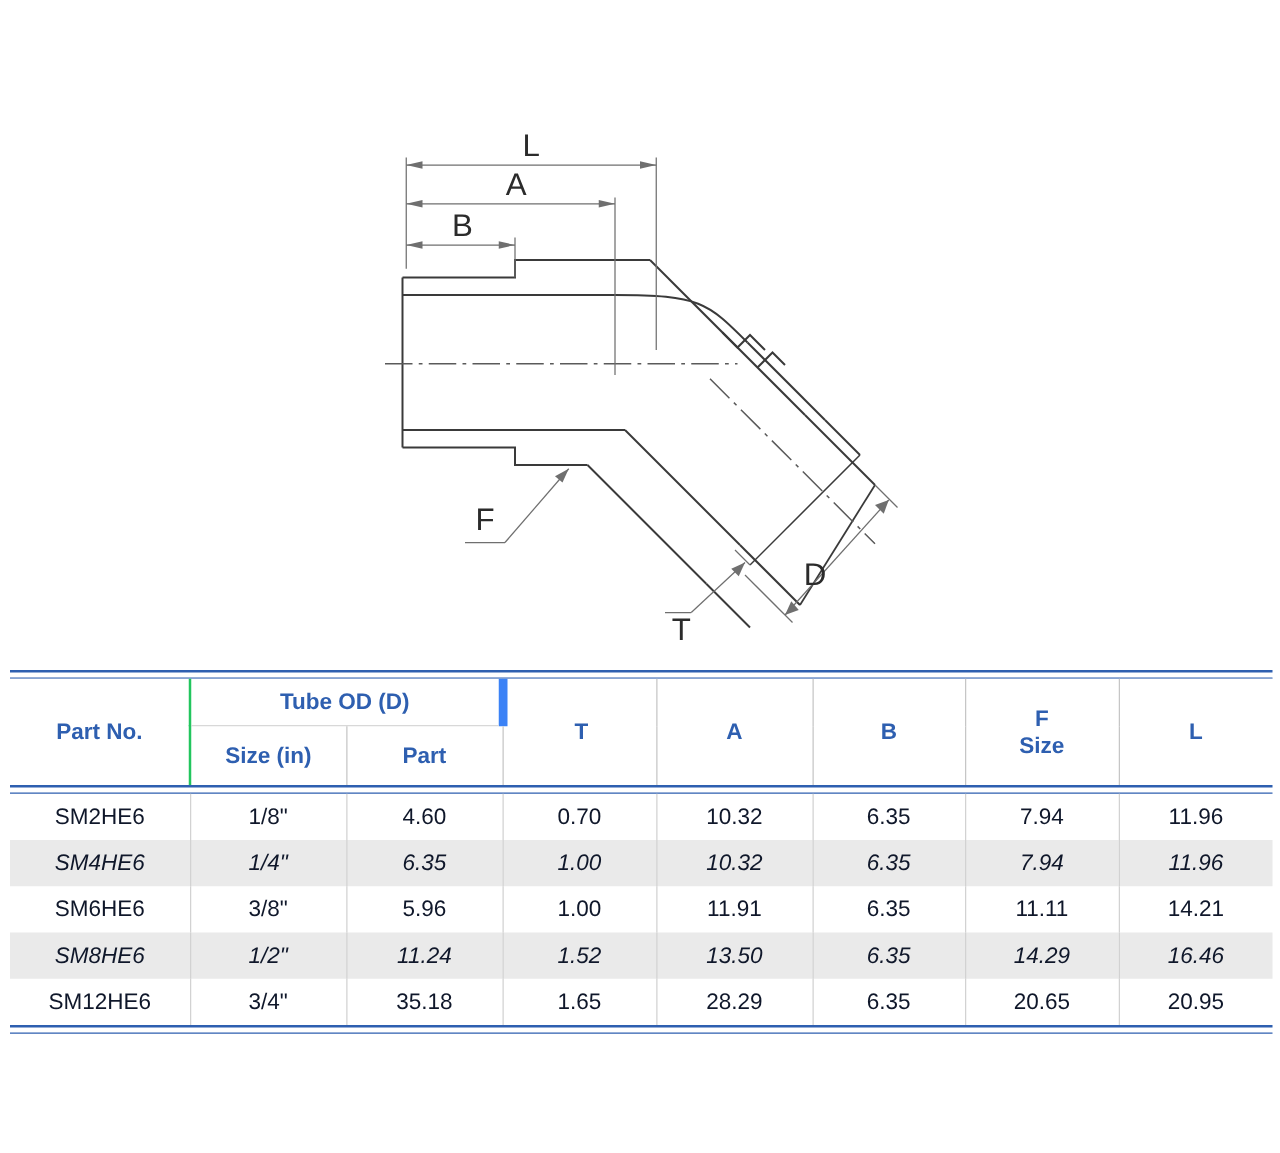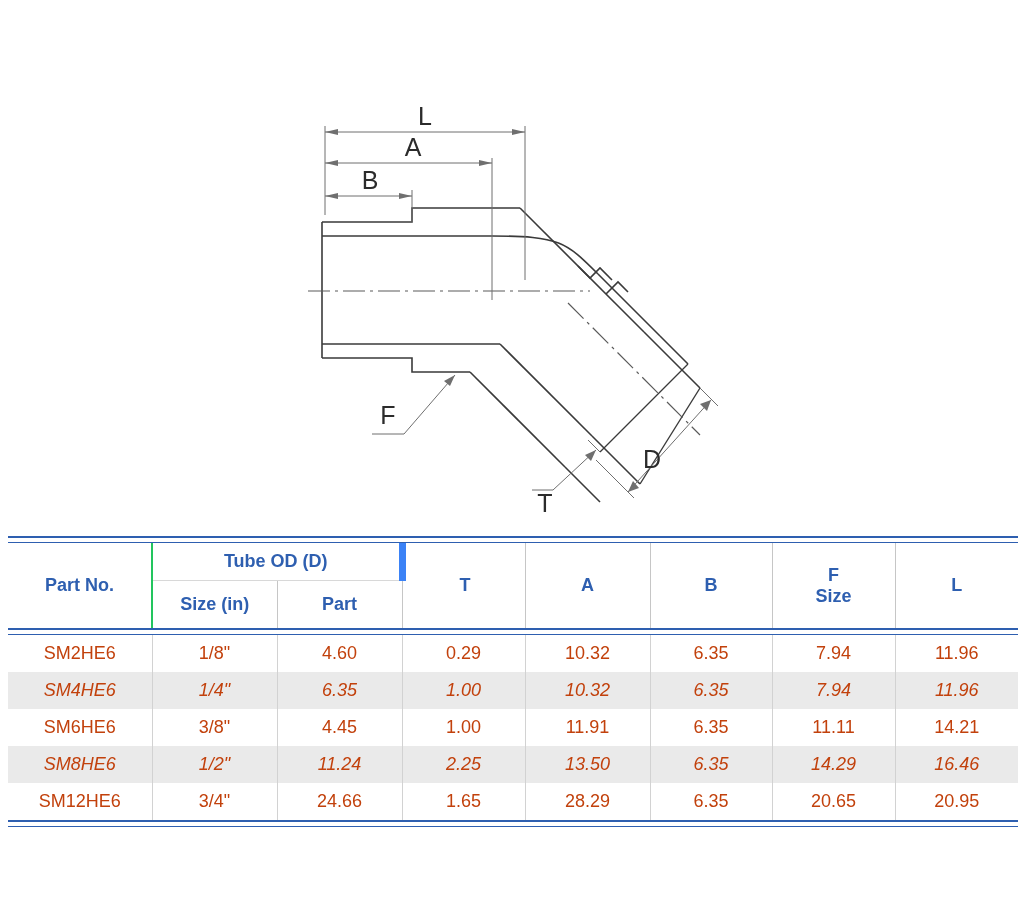--- a/index.html
+++ b/index.html
@@ -108,21 +108,21 @@
     border-top: 2px solid #2e5fb0;
     border-bottom: 1px solid #2e5fb0;
     width: 1010px;
   }
 
   table.spec tbody td {
     height: 37px;
     text-align: center;
     vertical-align: middle;
     font-size: 18px;
-    color: #c2410c;
+    color: #0f172a;
     border-right: 1px solid #d2d2d2;
     padding: 0;
   }
   table.spec tbody td.last { border-right: none; margin-left: 11px; }
   table.spec tbody tr.alt td { background: #eaeaea; font-style: italic; }
 </style>
 </head>
 <body>
 
 <div id="drawing-panel">
@@ -263,60 +263,60 @@
       <col class="c-a">
         <col class="c-b">
         <col class="c-f">
         <col class="c-l">
     </colgroup>
     <tbody id="table-body">
         <tr>
           <td>SM2HE6</td>
           <td>1/8"</td>
           <td>4.60</td>
-          <td>0.29</td>
+          <td>0.70</td>
           <td>10.32</td>
           <td>6.35</td>
           <td>7.94</td>
           <td class="last">11.96</td>
         </tr>
         <tr class="alt">
           <td>SM4HE6</td>
           <td>1/4"</td>
           <td>6.35</td>
           <td>1.00</td>
           <td>10.32</td>
           <td>6.35</td>
           <td>7.94</td>
           <td class="last">11.96</td>
         </tr>
         <tr>
           <td>SM6HE6</td>
           <td>3/8"</td>
-          <td>4.45</td>
+          <td>5.96</td>
           <td>1.00</td>
           <td>11.91</td>
           <td>6.35</td>
           <td>11.11</td>
           <td class="last">14.21</td>
         </tr>
         <tr class="alt">
           <td>SM8HE6</td>
           <td>1/2"</td>
           <td>11.24</td>
-          <td>2.25</td>
+          <td>1.52</td>
           <td>13.50</td>
           <td>6.35</td>
           <td>14.29</td>
           <td class="last">16.46</td>
         </tr>
         <tr>
           <td>SM12HE6</td>
           <td>3/4"</td>
-          <td>24.66</td>
+          <td>35.18</td>
           <td>1.65</td>
           <td>28.29</td>
           <td>6.35</td>
           <td>20.65</td>
           <td class="last">20.95</td>
         </tr>
       </tbody>
   </table>
 
   <div id="bottom-rule"></div>

